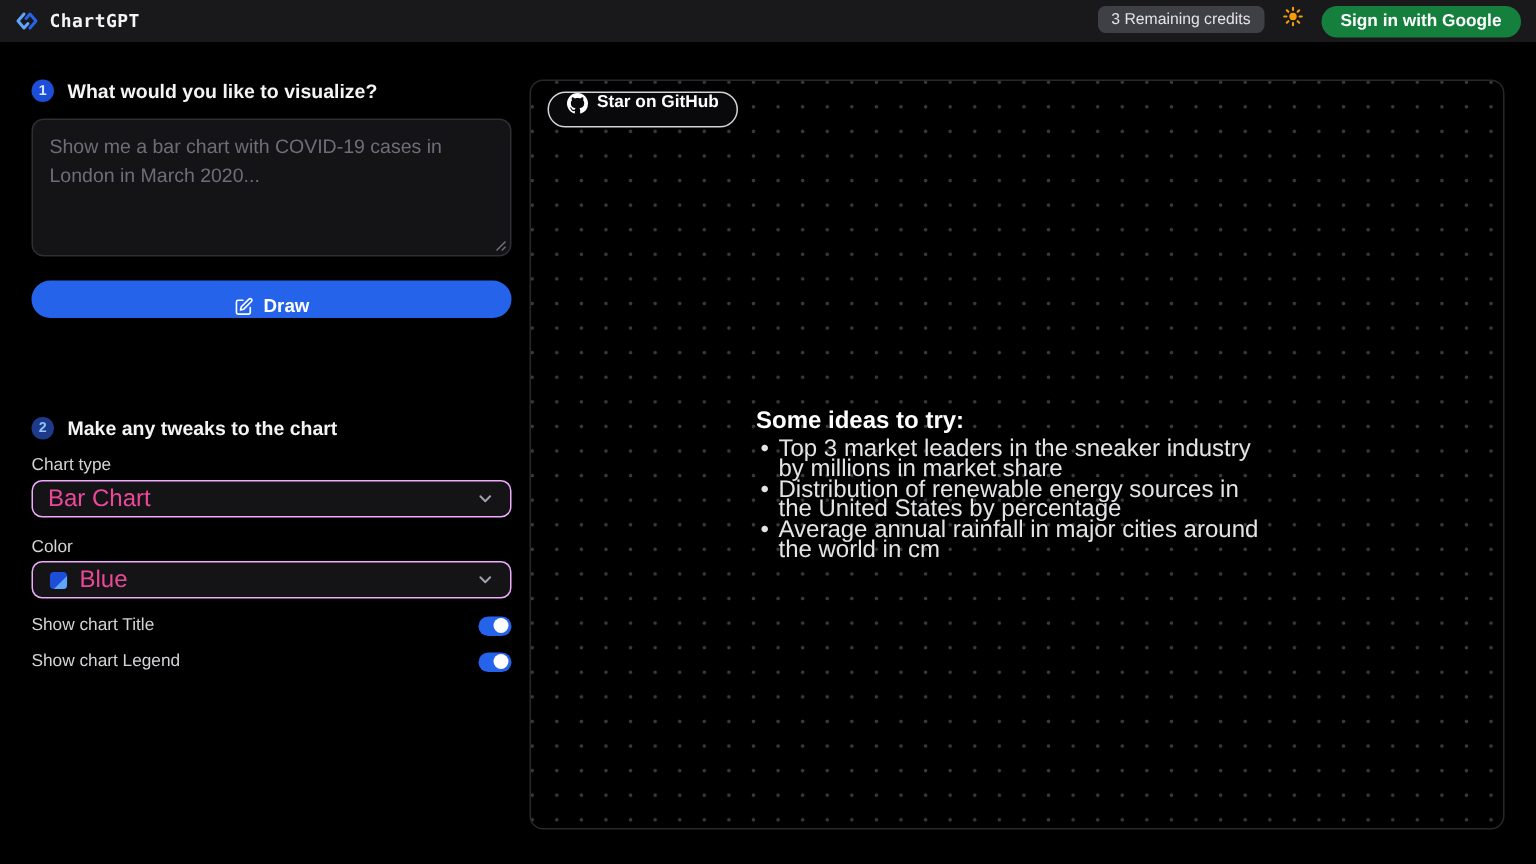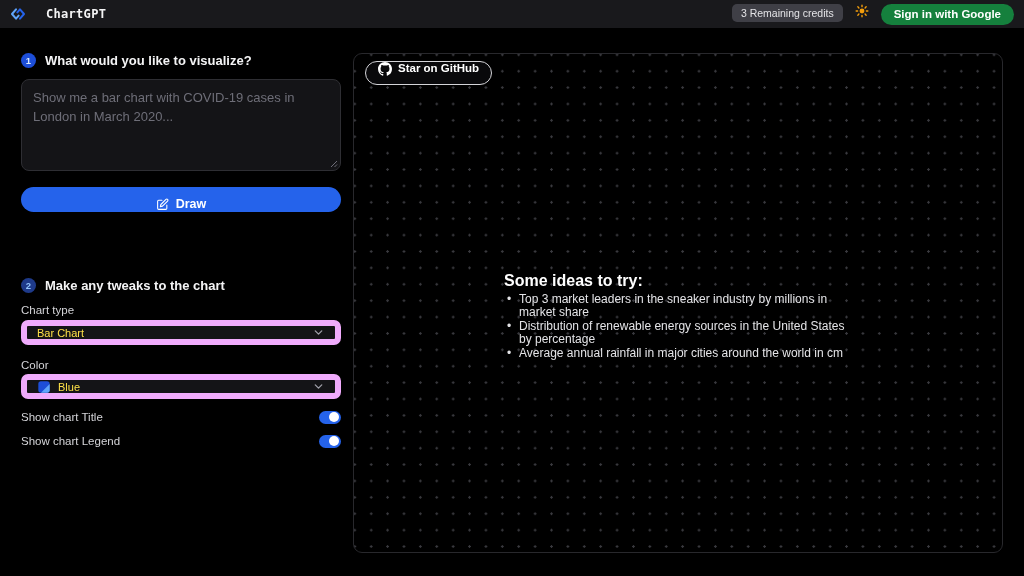--- a/index.html
+++ b/index.html
@@ -10,21 +10,21 @@
     font-family:"Liberation Sans", sans-serif;
     position:relative;
   }
 
   
   header {
     position:absolute; top:0; left:0; width:1024px; height:28px;
     background:#19191c; display:flex; align-items:center;
     justify-content:space-between; padding:0 10px;
   }
-  .brand { display:flex; align-items:center; gap:20px; cursor:pointer; }
+  .brand { display:flex; align-items:center; gap:7px; cursor:pointer; }
   .brand-text {
     font-family:"DejaVu Sans Mono", monospace;
     font-weight:bold; font-size:12px; letter-spacing:.3px; color:#f4f4f5;
   }
   .header-right { display:flex; align-items:flex-start; gap:12px; }
   .credits {
     background:#3f3f46; color:#e4e4e7; font-size:10.5px;
     padding:3px 9px; border-radius:5px; white-space:nowrap;
   }
   .theme-btn { background:none; border:none; padding:0; line-height:0; cursor:pointer; }
@@ -65,23 +65,23 @@
     font-size:12.5px; font-weight:600; font-family:"Liberation Sans", sans-serif;
     display:flex; align-items:flex-end; justify-content:center; gap:7px; cursor:pointer;
   }
 
   .field-label { position:absolute; left:21px; font-size:11.5px; color:#d4d4d8; }
   #label-chart-type { top:304px; }
   #label-color { top:359px; }
 
   .select {
     position:absolute; left:21px; width:320px; height:25px;
-    background:#141417; border:6px solid #f0abfc; border-radius:7px;
+    background:#141417; border:1px solid #f0abfc; border-radius:7px;
     display:flex; align-items:center; justify-content:space-between;
-    padding:0 10px; font-size:11px; color:#fde047; cursor:pointer;
+    padding:0 10px; font-size:16px; color:#ec4899; cursor:pointer;
   }
   #select-chart-type { top:320px; }
   #select-color { top:374px; }
   .select .val { display:flex; align-items:center; gap:7px; }
 
   .toggle-row {
     position:absolute; left:21px; width:320px; height:16px;
     display:flex; align-items:center; justify-content:space-between;
     font-size:11.5px; color:#d4d4d8;
   }
@@ -113,21 +113,21 @@
     font-family:"Liberation Sans", sans-serif; cursor:pointer;
   }
   .ideas {
     position:absolute; left:50%; top:218px; transform:translateX(-50%);
     width:348px;
   }
   .ideas-heading { font-size:16px; font-weight:700; color:#fff; margin:0 0 3px 0; }
   .ideas ul { list-style:none; margin:0; padding:0; }
   .ideas li {
     position:relative; padding-left:15px;
-    font-size:12px; line-height:13.4px; color:#e4e4e7;
+    font-size:16px; line-height:13.4px; color:#e4e4e7;
   }
   .ideas li::before { content:"\2022"; position:absolute; left:3px; color:#e4e4e7; }
 
   svg { display:block; }
 </style>
 </head>
 <body>
 
 <header>
   <div class="brand">

